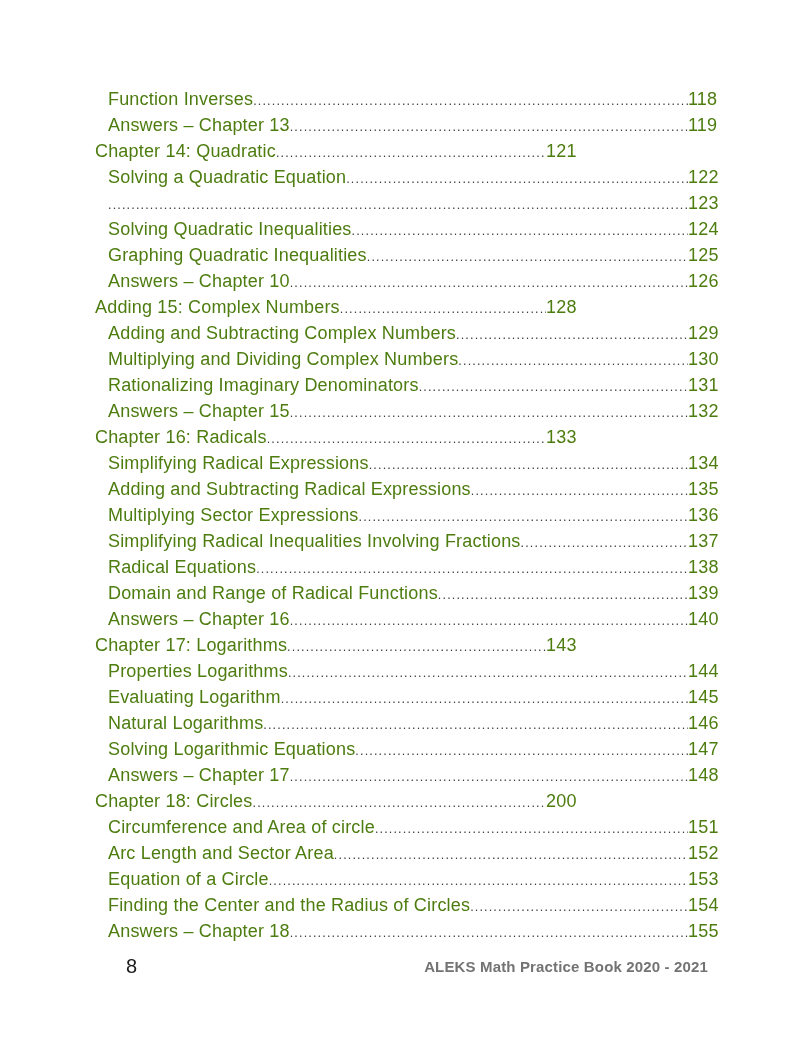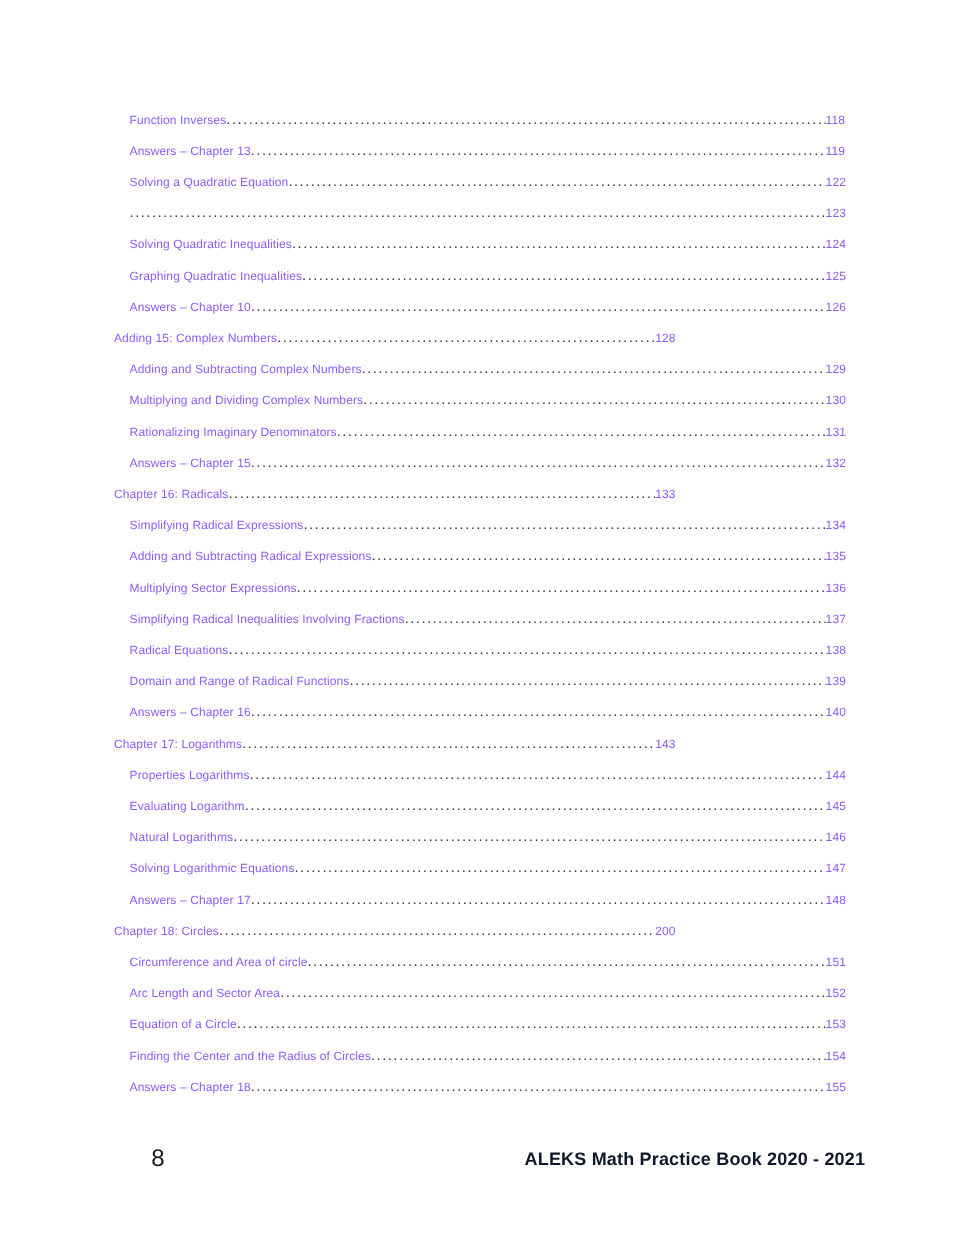--- a/index.html
+++ b/index.html
@@ -29,24 +29,24 @@
     position: absolute;
     left: 0;
     top: 86px;
     width: 808px;
   }
 
   .toc-row {
     display: flex;
     align-items: baseline;
     height: 26px;
-    font-size: 10px;
+    font-size: 18px;
     line-height: 26px;
     white-space: nowrap;
-    color: #8b5cf6;
+    color: #4d7c0f;
   }
 
   .toc-row.chapter {
     padding-left: 95px;
   }
   .toc-row.entry {
     padding-left: 108px;
   }
 
   .toc-title {
@@ -108,44 +108,49 @@
   .footer-page-number {
     position: absolute;
     left: 126px;
     top: 0;
     font-size: 20px;
     line-height: 28px;
     color: #1a1a1a;
   }
   .footer-book-title {
     position: absolute;
-    right: 87px;
+    right: 100px;
     top: 4px;
     font-size: 15px;
     line-height: 22px;
     font-weight: bold;
-    color: #0f172a;
+    color: #737373;
     letter-spacing: 0.01em;
   }
 </style>
 </head>
 <body>
 
 <div class="page">
 
   <div class="toc" id="toc-list">
       <div class="toc-row entry">
         <span class="toc-title">Function Inverses</span>
         <span class="leader"></span>
         <span class="toc-page">118</span>
       </div>
       <div class="toc-row entry">
         <span class="toc-title">Answers – Chapter 13</span>
         <span class="leader"></span>
         <span class="toc-page">119</span>
+      </div>
+      <div class="toc-row chapter">
+        <span class="toc-title">Chapter 14:  Quadratic</span>
+        <span class="leader"></span>
+        <span class="toc-page">121</span>
       </div>
       <div class="toc-row entry">
         <span class="toc-title">Solving a Quadratic Equation</span>
         <span class="leader"></span>
         <span class="toc-page">122</span>
       </div>
       <div class="toc-row entry">
         <span class="leader"></span>
         <span class="toc-page">123</span>
       </div>

